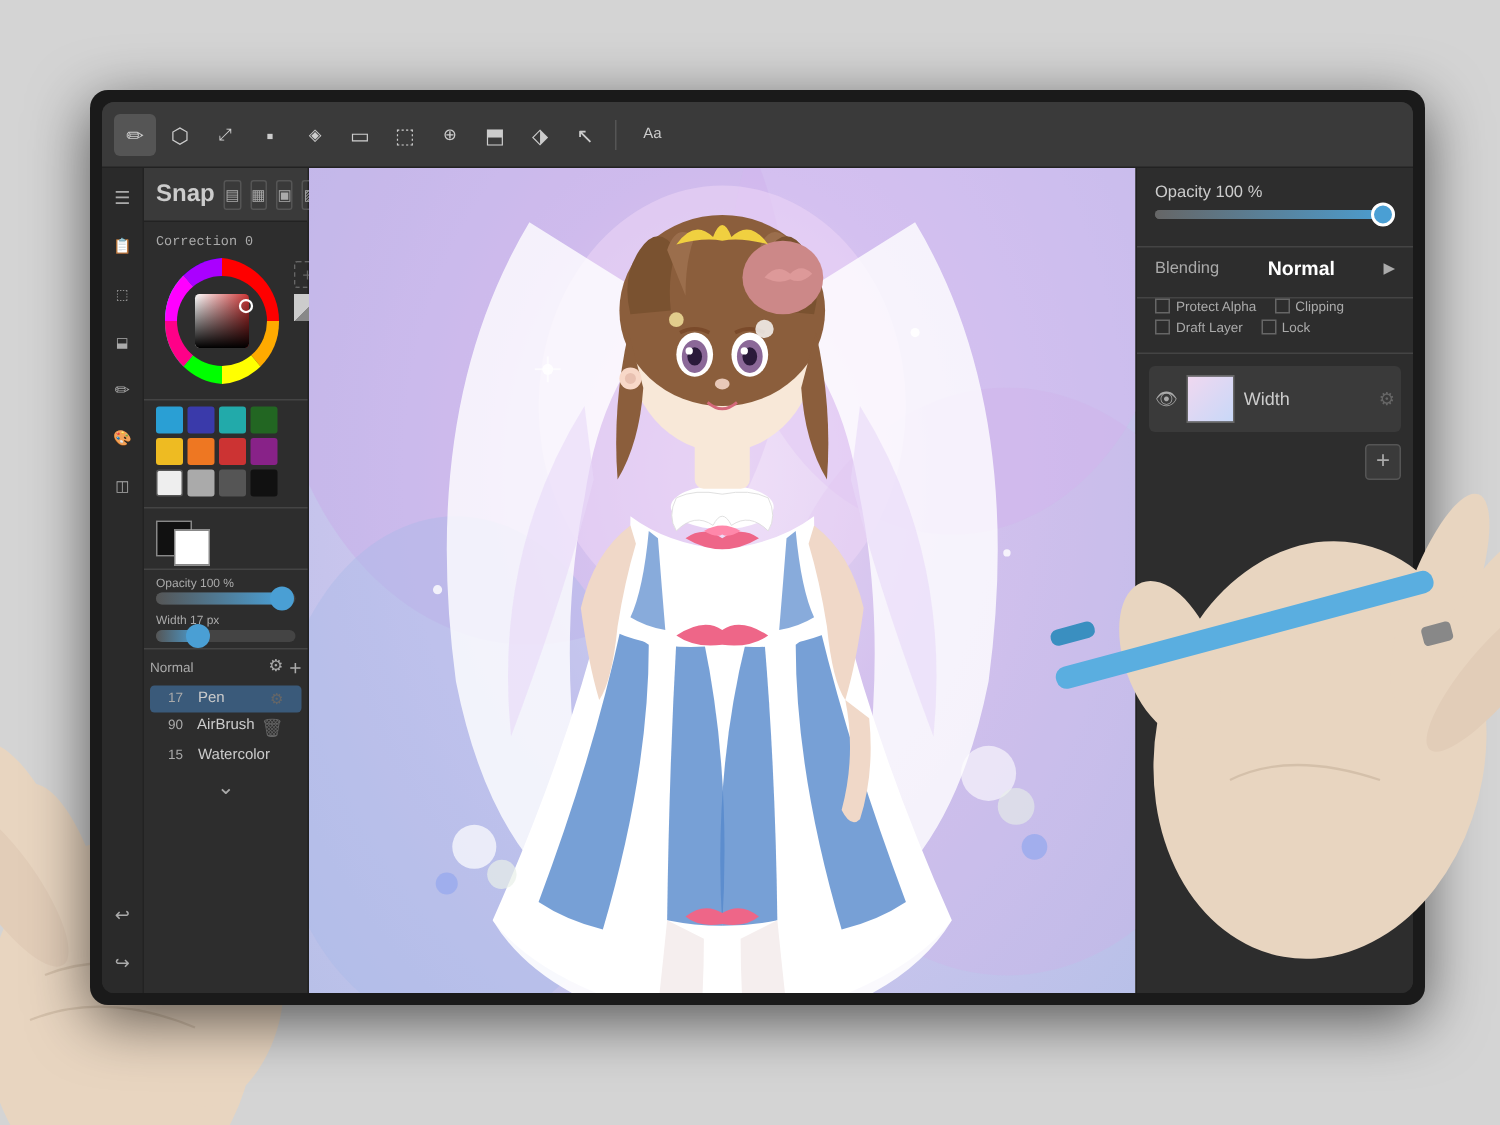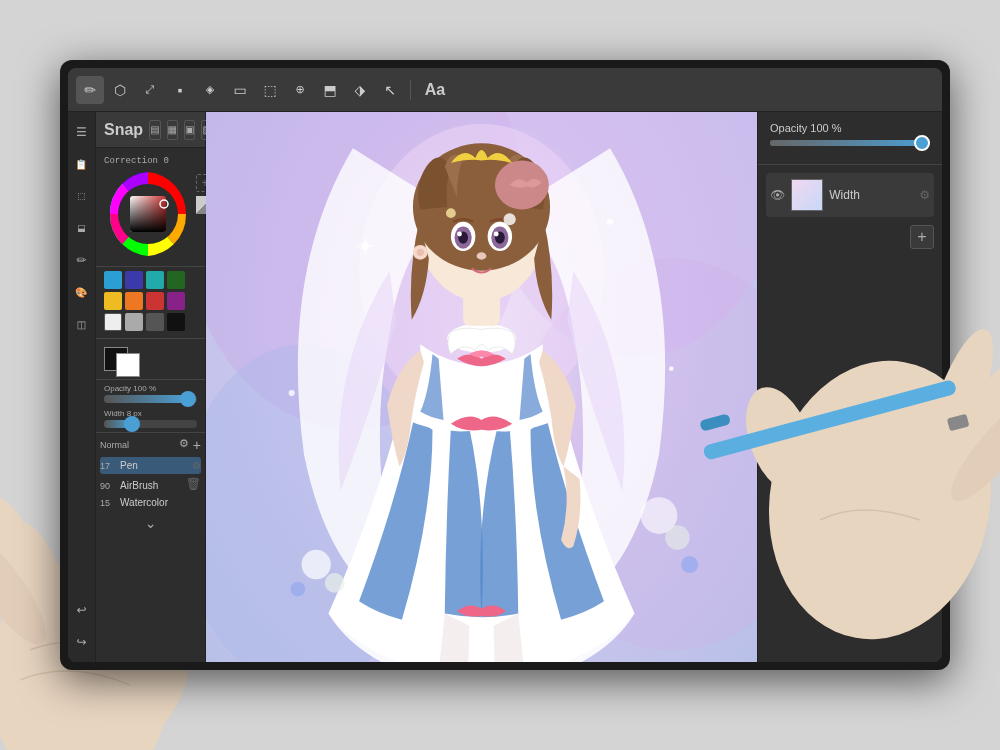--- a/index.html
+++ b/index.html
@@ -191,22 +191,22 @@
 
     
     .brush-list {
       flex: 1;
       padding: 4px;
       overflow-y: auto;
     }
 
     .brush-item {
       display: flex;
-      align-items: flex-end;
-      padding: 3px 0;
+      align-items: flex-start;
+      padding: 3px 12px;
       border-radius: 3px;
       cursor: pointer;
       color: #ccc;
       font-size: 10px;
       gap: 4px;
     }
     .brush-item.active { background: #3a5a7a; }
 
     .brush-num {
       color: #aaa;
@@ -490,21 +490,21 @@
       <div class="toolbar-icon" style="font-size:11px;">⤢</div>
       <div class="toolbar-icon">▪</div>
       <div class="toolbar-icon" style="font-size:11px;">◈</div>
       <div class="toolbar-icon">▭</div>
       <div class="toolbar-icon">⬚</div>
       <div class="toolbar-icon" style="font-size:11px;">⊕</div>
       <div class="toolbar-icon">⬒</div>
       <div class="toolbar-icon">⬗</div>
       <div class="toolbar-icon">↖</div>
       <div class="toolbar-separator"></div>
-      <div class="toolbar-icon" style="font-size:16px; font-weight:bold; width:36px;">Aa</div>
+      <div class="toolbar-icon" style="font-size:10px; font-weight:normal; width:36px;">Aa</div>
     </div>
 
     <div class="main-area">
 
       <div class="far-left-tools">
         <div class="tool-icon">☰</div>
         <div class="tool-icon" style="font-size:10px;">📋</div>
         <div class="tool-icon" style="font-size:9px;">⬚</div>
         <div class="tool-icon" style="font-size:9px;">⬓</div>
         <div class="tool-icon">✏</div>
@@ -612,21 +612,21 @@
 
         <div class="sliders-area">
           <div class="slider-row">
             <span class="slider-label">Opacity 100 %</span>
           </div>
           <div style="position:relative; height:8px; background:#444; border-radius:4px; margin-bottom:6px;">
             <div style="width:90%; height:100%; background:linear-gradient(90deg,#555,#4a9fd4); border-radius:4px;"></div>
             <div style="position:absolute; left:90%; top:-4px; width:16px; height:16px; background:#4a9fd4; border-radius:50%; transform:translateX(-50%);"></div>
           </div>
           <div class="slider-row">
-            <span class="slider-label">Width  8 px</span>
+            <span class="slider-label">Width  17 px</span>
           </div>
           <div style="position:relative; height:8px; background:#444; border-radius:4px;">
             <div style="width:30%; height:100%; background:linear-gradient(90deg,#555,#4a9fd4); border-radius:4px;"></div>
             <div style="position:absolute; left:30%; top:-4px; width:16px; height:16px; background:#4a9fd4; border-radius:50%; transform:translateX(-50%);"></div>
           </div>
         </div>
 
         <div class="brush-list">
           <div style="display:flex; justify-content:space-between; align-items:center; margin-bottom:4px;">
             <span style="color:#aaa; font-size:9px;">Normal</span>
@@ -783,21 +783,50 @@
       <div class="right-panel">
 
         <div class="opacity-section">
           <div class="opacity-label">Opacity 100 %</div>
           <div class="opacity-slider">
             <div class="opacity-fill"></div>
             <div class="opacity-thumb"></div>
           </div>
         </div>
 
-
+        <div style="padding: 6px 12px; border-bottom: 1px solid #444;">
+          <div class="blending-row">
+            <span class="blending-label">Blending</span>
+            <span class="blending-value">Normal</span>
+            <span class="blending-arrow">▶</span>
+          </div>
+        </div>
+
+        <div class="checkboxes-section">
+          <div class="checkbox-row">
+            <div class="checkbox-item">
+              <div class="checkbox-box"></div>
+              <span>Protect Alpha</span>
+            </div>
+            <div class="checkbox-item">
+              <div class="checkbox-box"></div>
+              <span>Clipping</span>
+            </div>
+          </div>
+          <div class="checkbox-row">
+            <div class="checkbox-item">
+              <div class="checkbox-box"></div>
+              <span>Draft Layer</span>
+            </div>
+            <div class="checkbox-item">
+              <div class="checkbox-box"></div>
+              <span>Lock</span>
+            </div>
+          </div>
+        </div>
 
         <div class="layers-section">
           <div class="layer-item">
             <span class="layer-visibility">👁</span>
             <div class="layer-thumbnail" style="background: linear-gradient(135deg, #f0d8f0 0%, #c8d8f8 100%);"></div>
             <span class="layer-name">Width</span>
             <span class="layer-settings">⚙</span>
           </div>
           <div class="layers-bottom">
             <div class="add-layer-btn">+</div>

